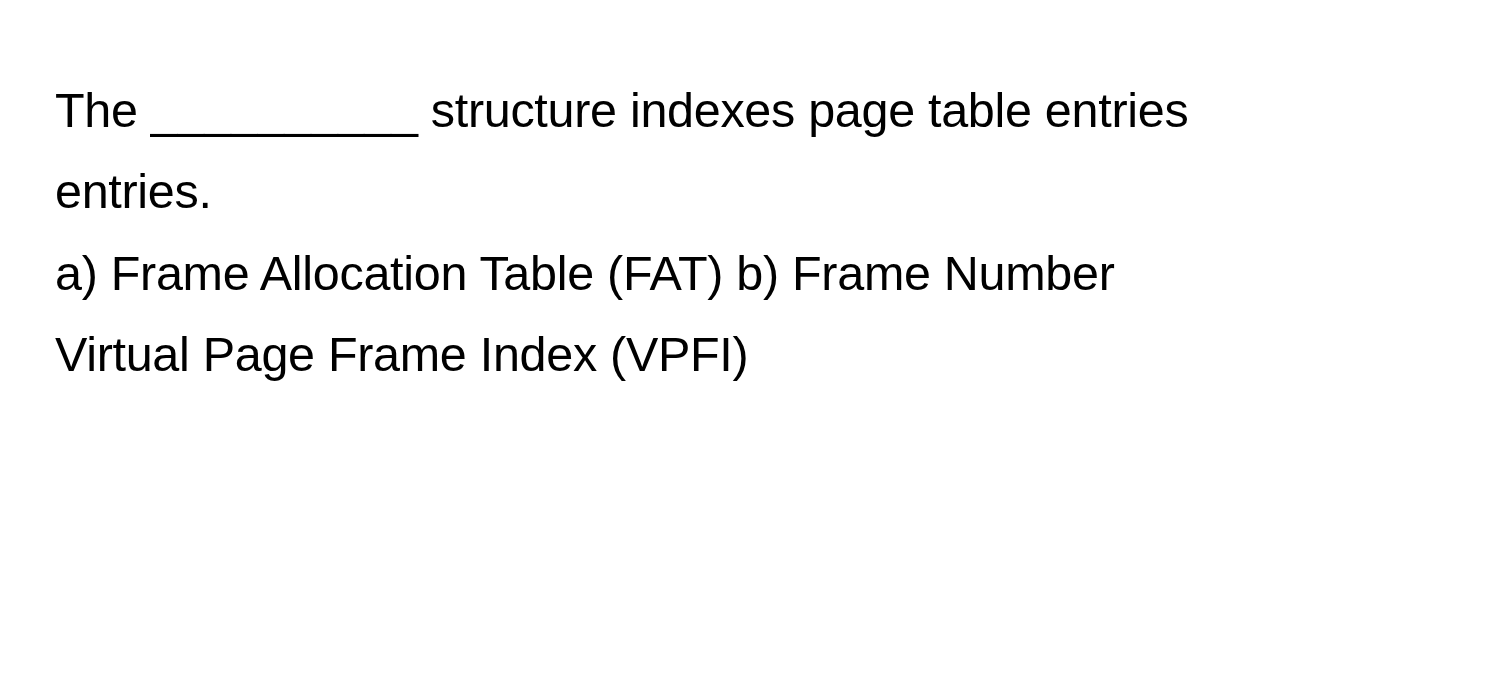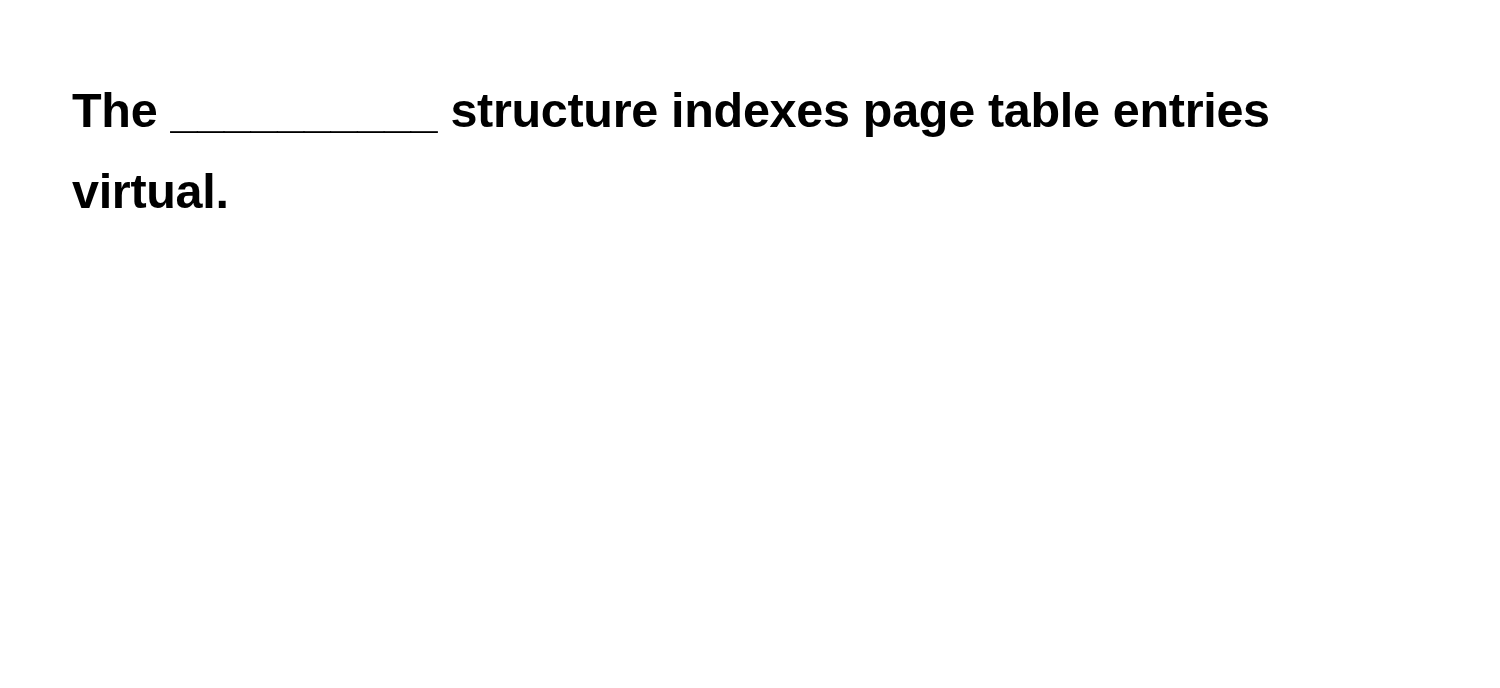--- a/index.html
+++ b/index.html
@@ -14,32 +14,33 @@
       font-family: -apple-system, BlinkMacSystemFont, "Segoe UI", Helvetica, Arial, sans-serif;
       color: #000000;
       padding: 70px 55px 40px 55px;
     }
     .question-container {
       width: 100%;
     }
     .question-text {
       font-size: 48.5px;
       line-height: 1.68;
-      font-weight: 700;
+      font-weight: 400;
       letter-spacing: -0.3px;
-      margin-left: 17px;
     }
     .stem-line {
       display: block;
     }
     .options-line {
       display: block;
     }
   </style>
 </head>
 <body>
 
 <div class="question-container">
   <div class="question-text">
     <span class="stem-line">The __________ structure indexes page table entries</span>
-    <span class="stem-line">virtual.</span>
+    <span class="stem-line">entries.</span>
+    <span class="options-line">a) Frame Allocation Table (FAT) b) Frame Number</span>
+    <span class="options-line">Virtual Page Frame Index (VPFI)</span>
   </div>
 </div>
 
 </body></html>

